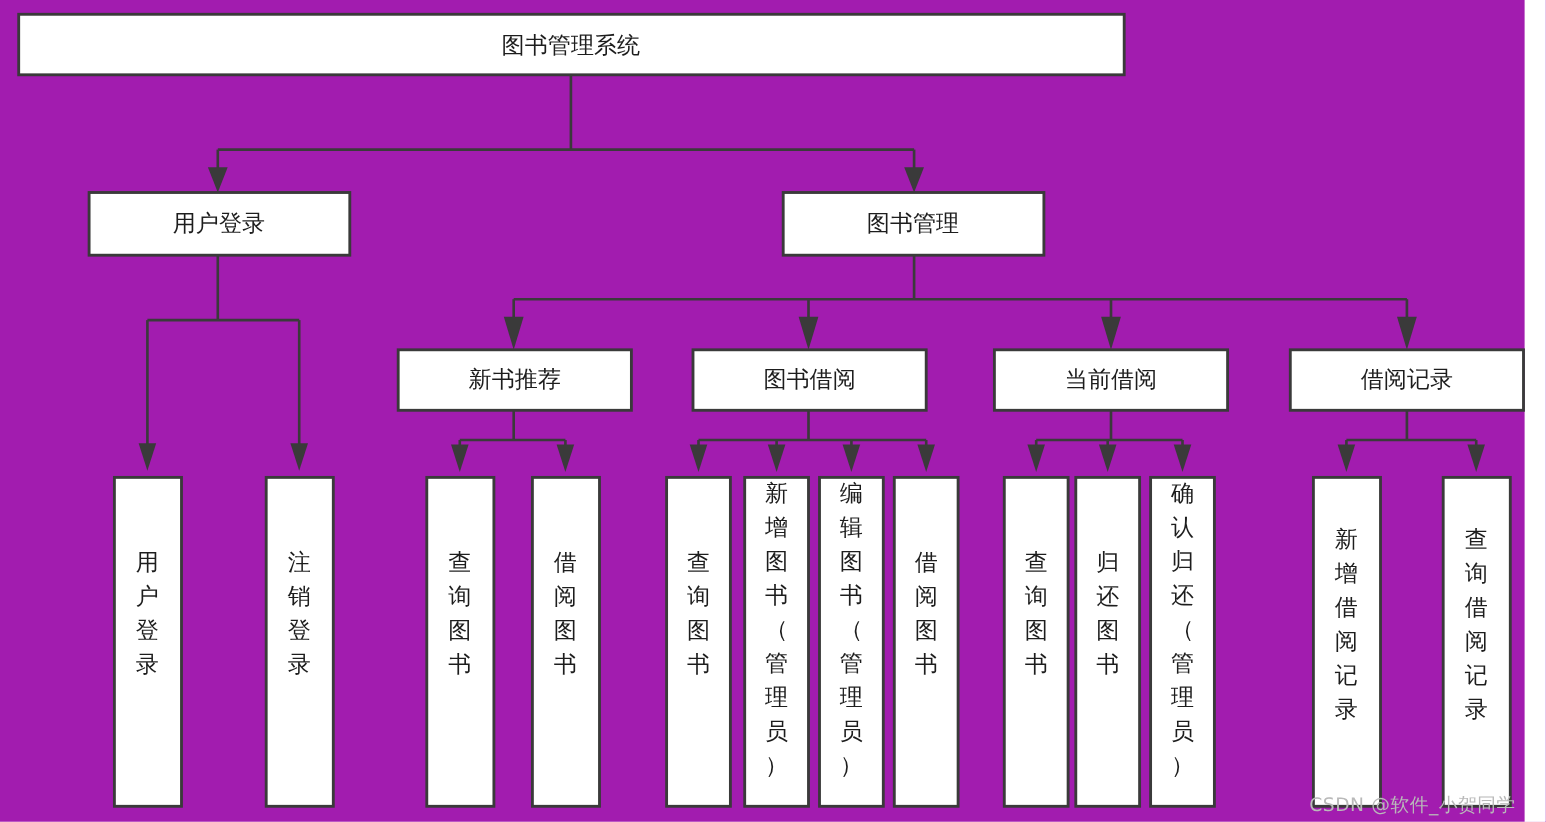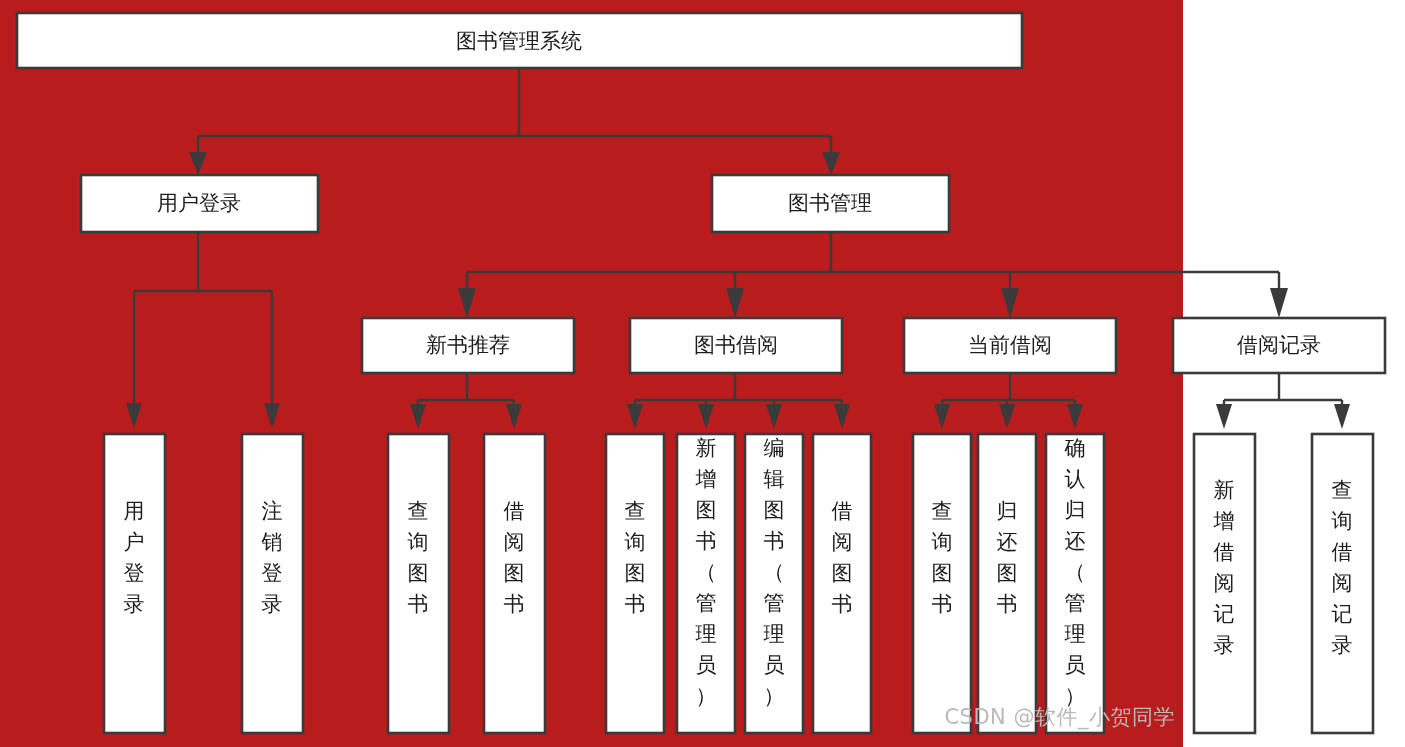--- a/index.html
+++ b/index.html
@@ -8,23 +8,23 @@
     background: #ffffff;
   }
   body {
     width: 1405px;
     height: 747px;
     font-family: "DejaVu Sans", "Liberation Sans", sans-serif;
     overflow: hidden;
   }
   #diagram-root {
     position: relative;
-    width: 1183px;
+    width: 1386px;
     height: 747px;
-    background: #b91c1c;
+    background: #a21caf;
   }
   svg.tree-canvas {
     position: absolute;
     left: 0;
     top: 0;
     width: 1405px;
     height: 747px;
     display: block;
   }
   .node-box {
@@ -51,23 +51,23 @@
   }
   .node-label-vertical {
     fill: #1d1d1d;
     font-family: "DejaVu Sans", "Liberation Sans", sans-serif;
     font-size: 21px;
     text-anchor: middle;
   }
   .watermark {
     position: absolute;
     right: 8px;
-    bottom: 16px;
-    font-family: "DejaVu Sans", "Liberation Sans", sans-serif;
-    font-size: 21px;
+    bottom: 4px;
+    font-family: "DejaVu Sans", "Liberation Sans", sans-serif;
+    font-size: 17px;
     color: #b9b9b9;
     letter-spacing: 0.5px;
     white-space: nowrap;
     user-select: none;
   }
 </style>
 </head>
 <body>
 
 <div id="diagram-root">

